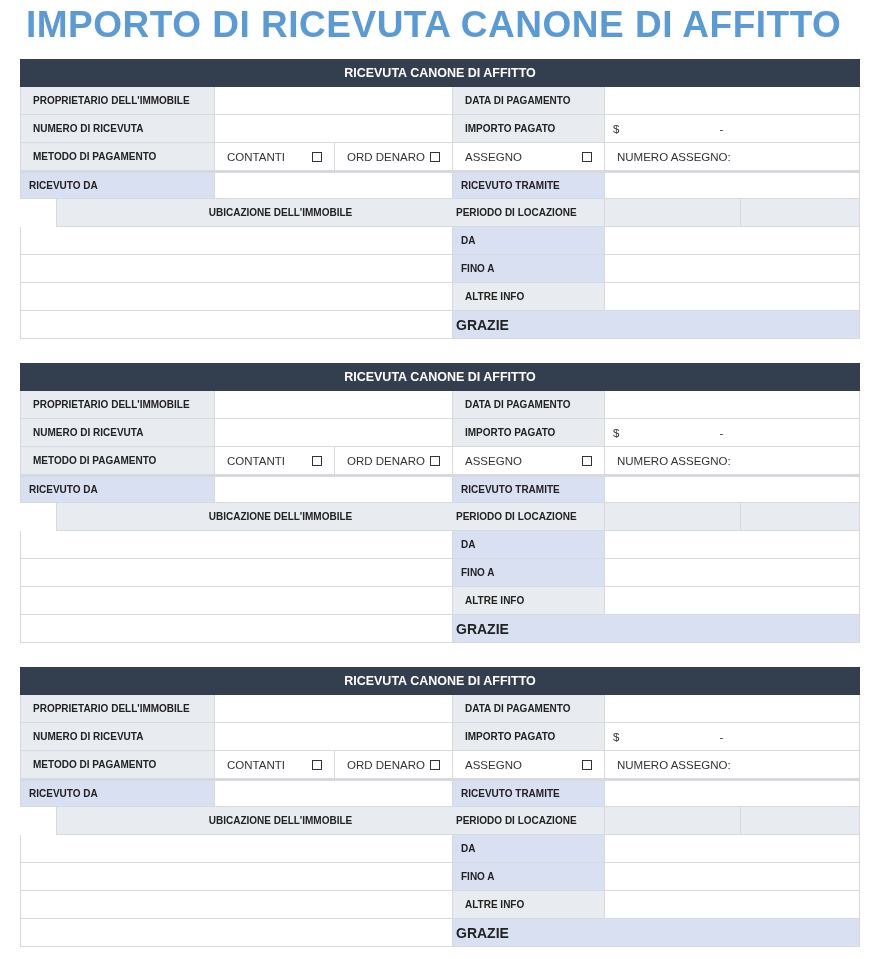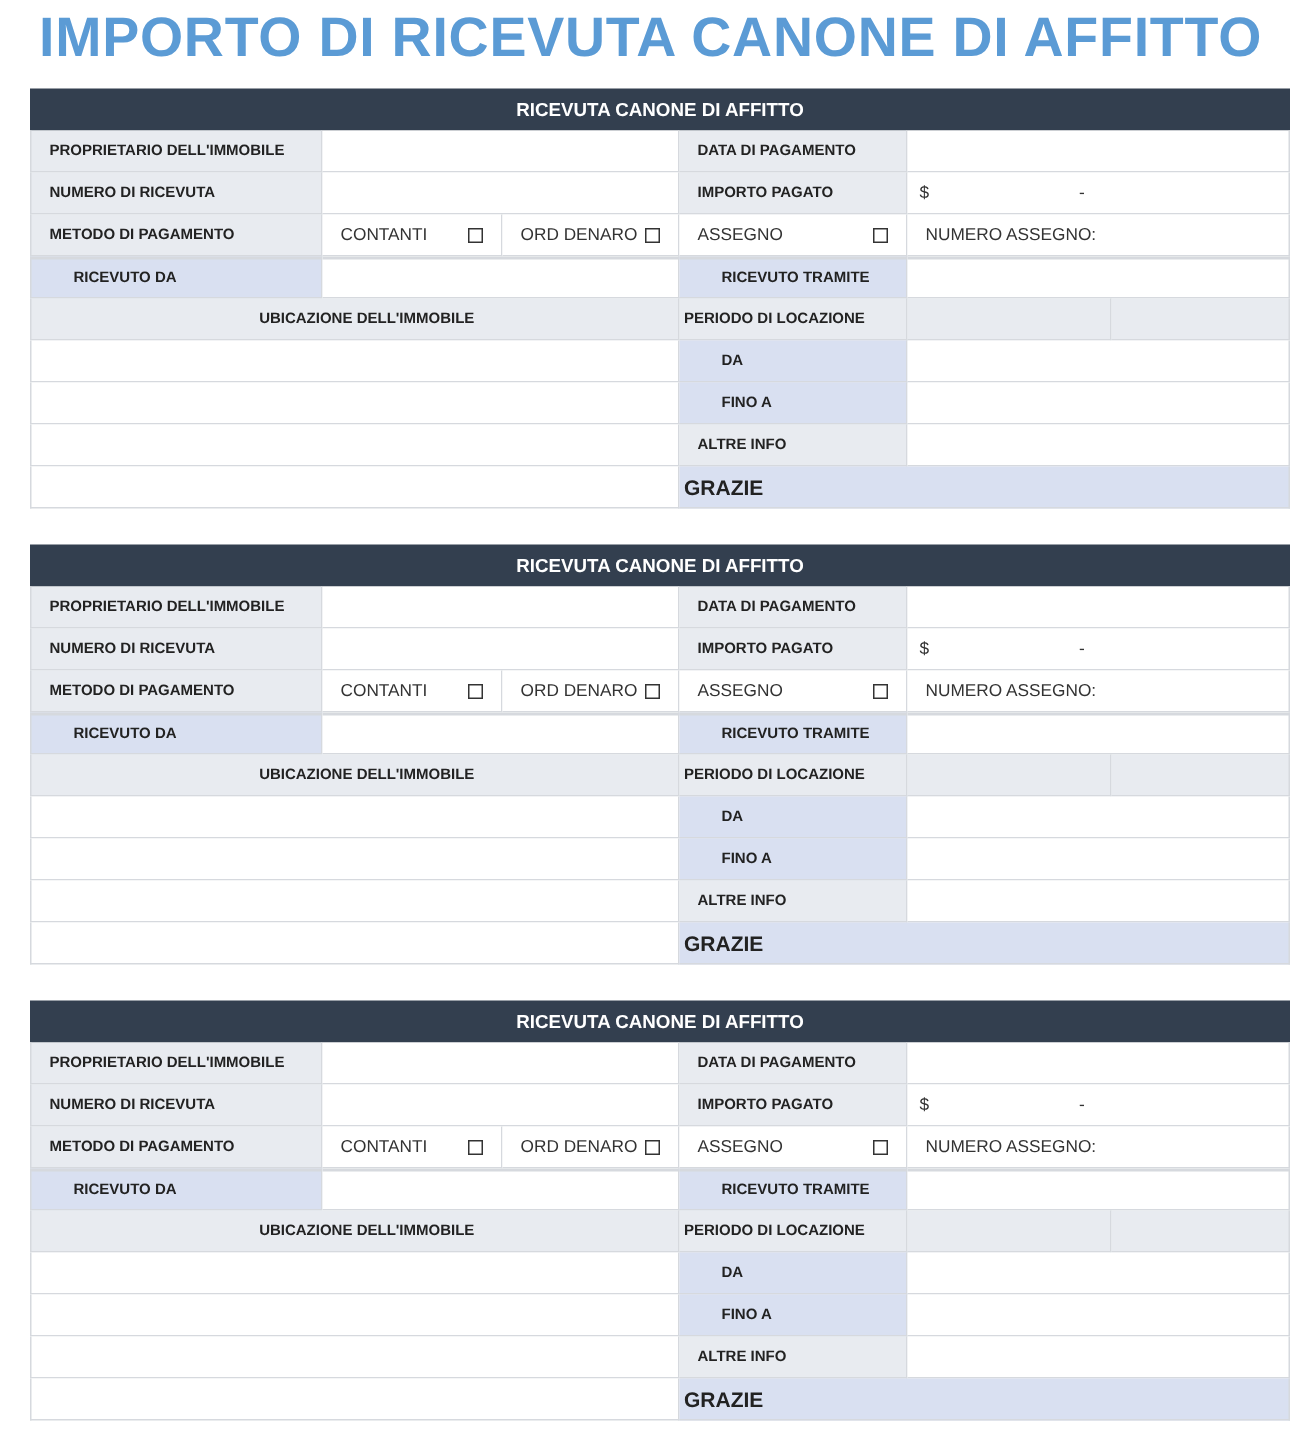--- a/index.html
+++ b/index.html
@@ -3,24 +3,24 @@
 <meta charset="utf-8">
 <style>
   html, body { margin:0; padding:0; background:#ffffff; }
   body { width:876px; height:959px; position:relative; overflow:hidden; font-family:"Liberation Sans", sans-serif; }
   .title { position:absolute; left:26px; top:4px; font-size:37px; font-weight:bold; color:#5b9bd5; letter-spacing:0.5px; white-space:nowrap; }
   .receipt { position:absolute; left:20px; width:840px; }
   .grid { position:relative; width:840px; height:280px; }
   .cell { position:absolute; box-sizing:border-box; border-right:1px solid #d6d9de; border-bottom:1px solid #d6d9de; font-size:10.5px; display:flex; align-items:center; overflow:hidden; white-space:nowrap; }
   .hdr { background:#333f4f; color:#ffffff; font-weight:bold; font-size:12.5px; justify-content:center; border:none; }
   .lbl { background:#e8ebf0; font-weight:bold; color:#222; padding-left:12px; font-size:10px; }
-  .lblb { background:#d9e0f1; font-weight:bold; color:#222; padding-left:28px; font-size:10px; }
+  .lblb { background:#d9e0f1; font-weight:bold; color:#222; padding-left:8px; font-size:10px; }
   .val { background:#ffffff; color:#333; padding-left:12px; font-size:11.5px; }
   .gray { background:#e8ebf0; }
-  .center { justify-content:center; padding-left:16px; }
+  .center { justify-content:center; padding-left:16px;margin-left:36px; }
   .grazie { background:#d9e0f1; font-weight:bold; font-size:14px; color:#222; padding-left:3px; }
   .chk { display:inline-block; width:8px; height:8px; border:1px solid #333; margin-left:auto; margin-right:12px; }
   .leftb { border-left:1px solid #d6d9de; }
 </style>
 </head>
 <body>
 
 <div class="title">IMPORTO DI RICEVUTA CANONE DI AFFITTO</div>
 
 <div id="receipts-container">

